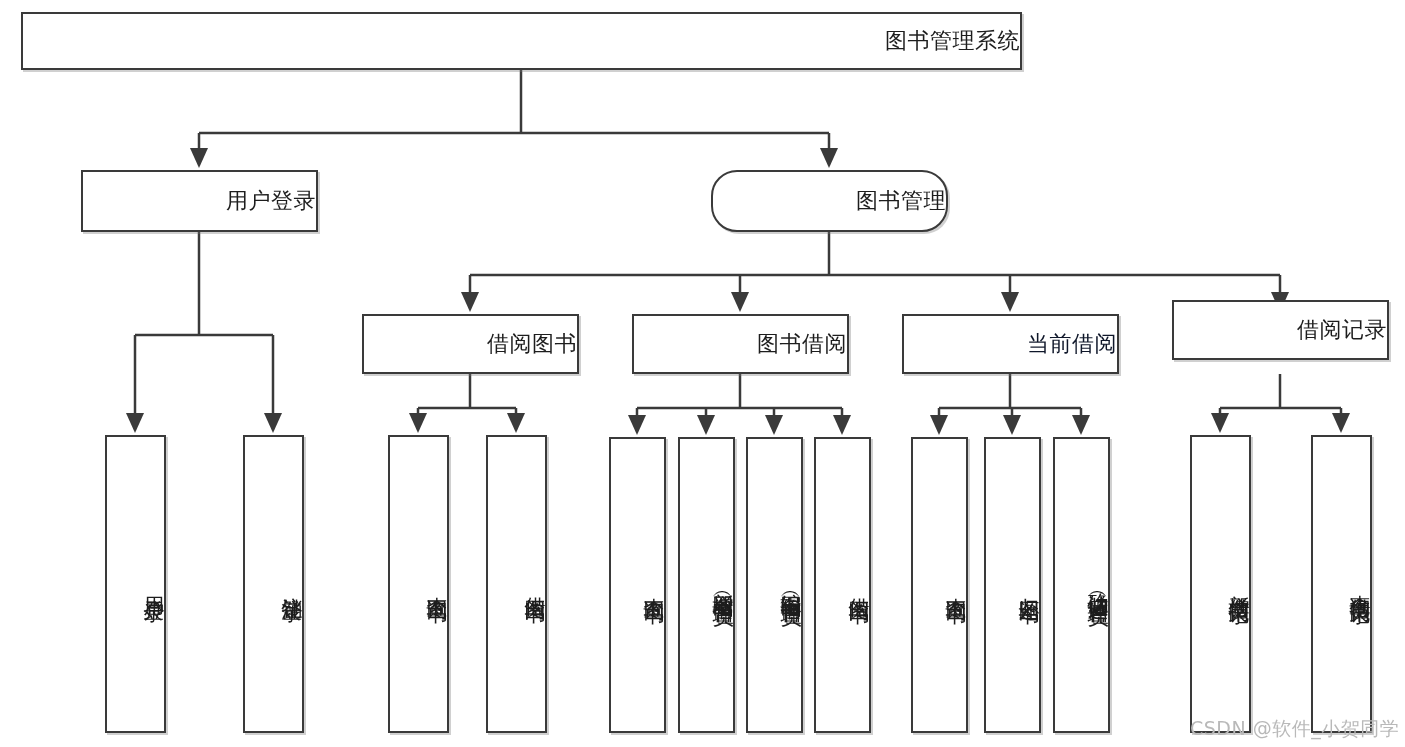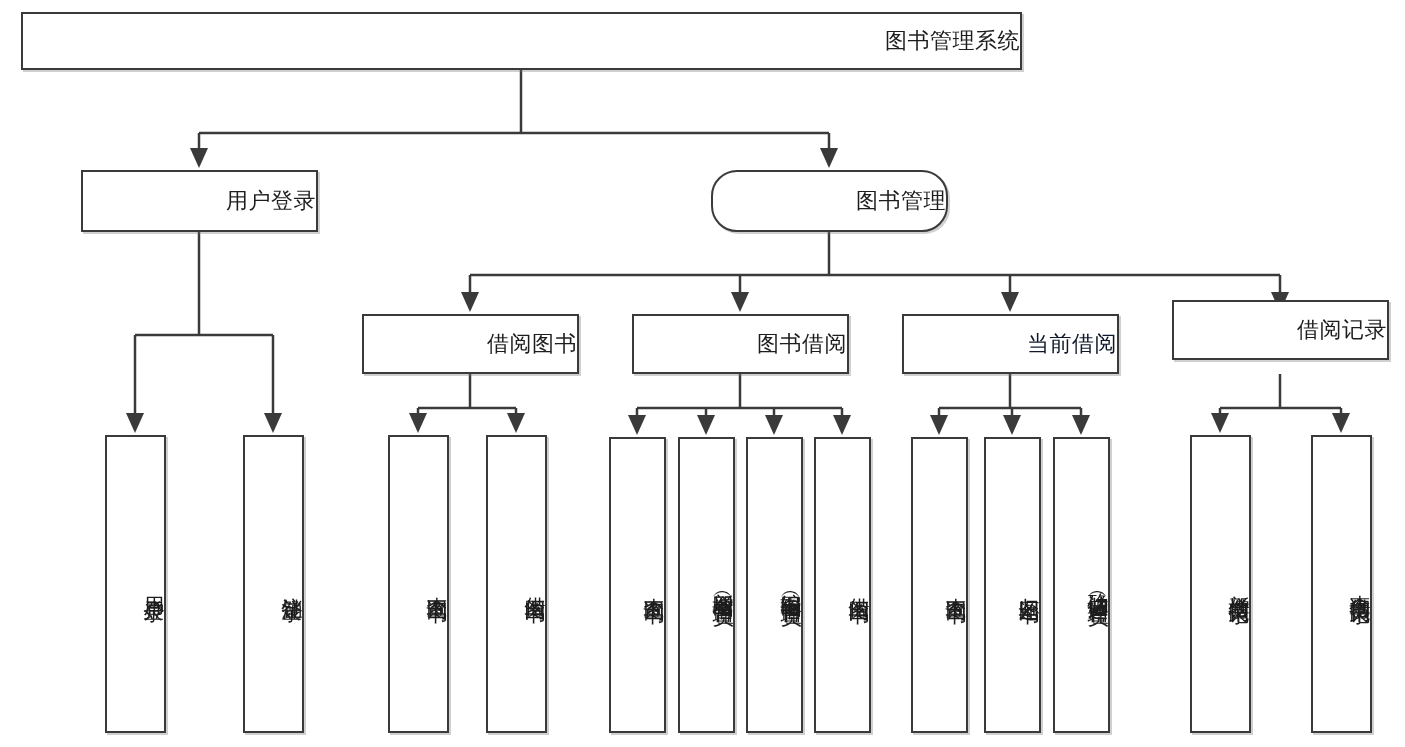--- a/index.html
+++ b/index.html
@@ -176,14 +176,15 @@
         <span class="node-label" style="color: rgb(29, 29, 29);">确认归还（管理员）</span>
       </div>
       <div class="node-box vertical" style="left: 1190px; top: 435px; width: 61px; height: 298px; border-color: rgb(58, 58, 58); background: rgb(255, 255, 255);">
         <span class="node-label" style="color: rgb(29, 29, 29);">新增借阅记录</span>
       </div>
       <div class="node-box vertical" style="left: 1311px; top: 435px; width: 61px; height: 298px; border-color: rgb(58, 58, 58); background: rgb(255, 255, 255);">
         <span class="node-label" style="color: rgb(29, 29, 29);">查询借阅记录</span>
       </div>
     </div>
 
+  <div class="watermark" style="left: 1190px; top: 716px; color: rgb(185, 185, 185);">CSDN @软件_小贺同学</div>
 
 </div>
 
 </body></html>

